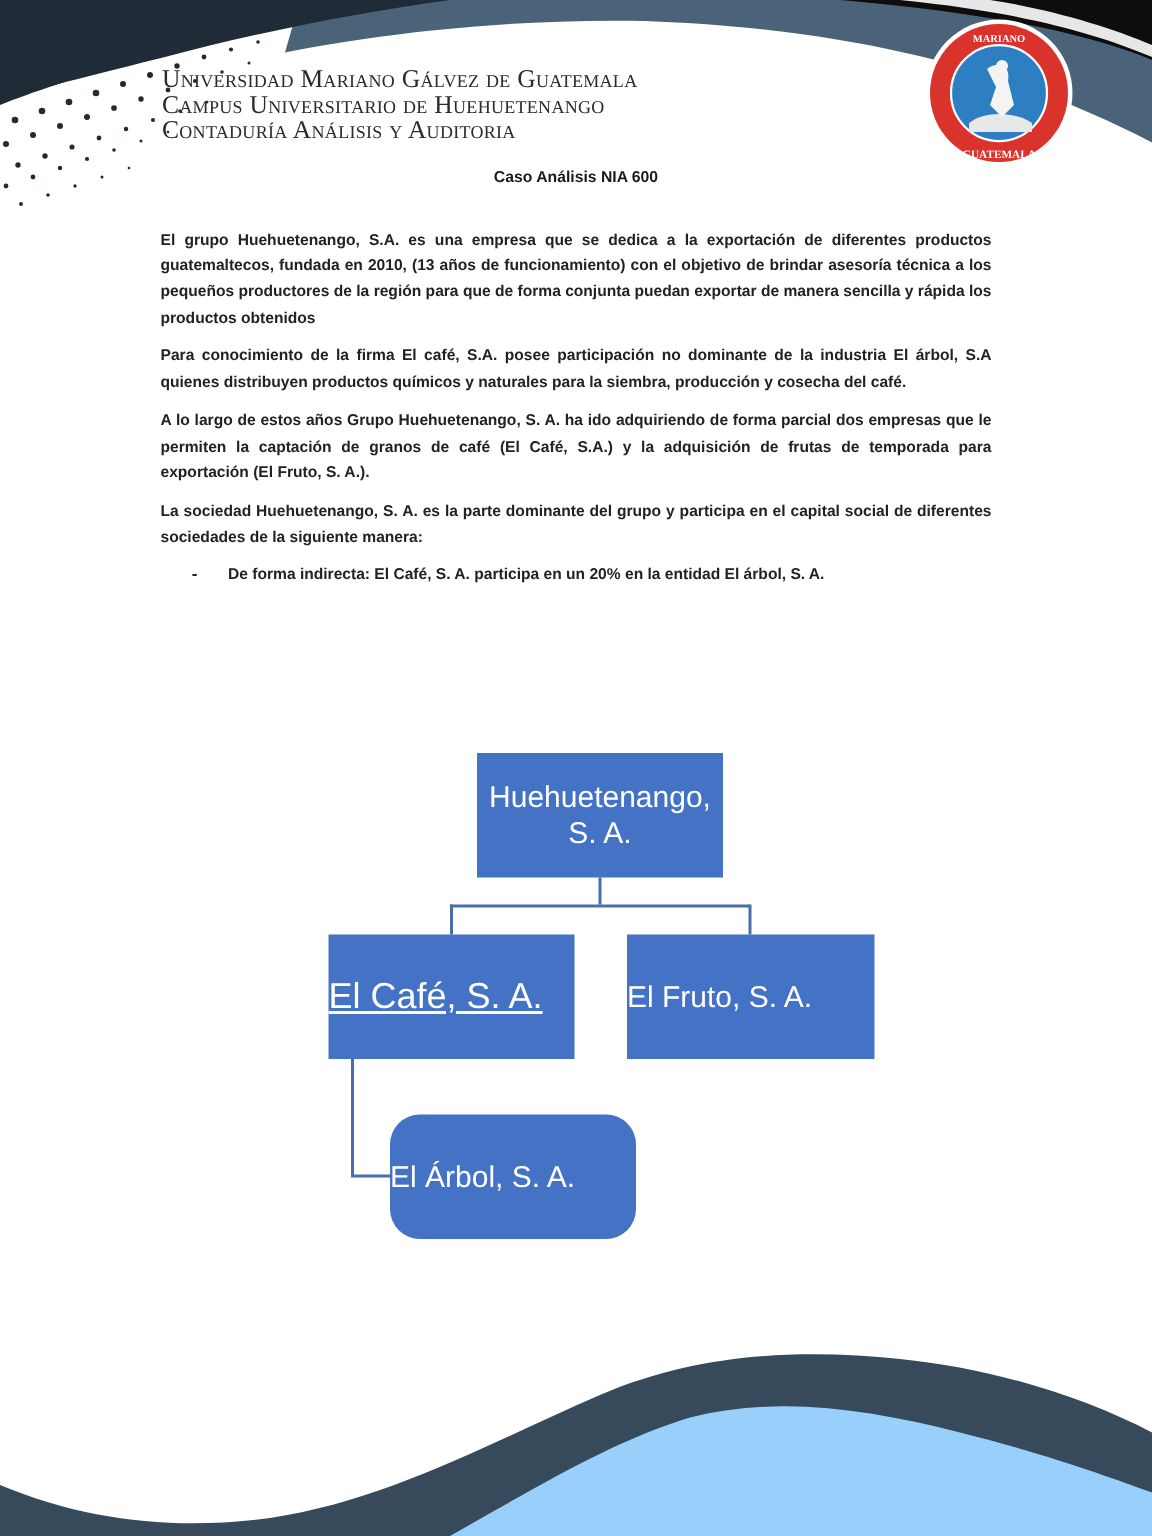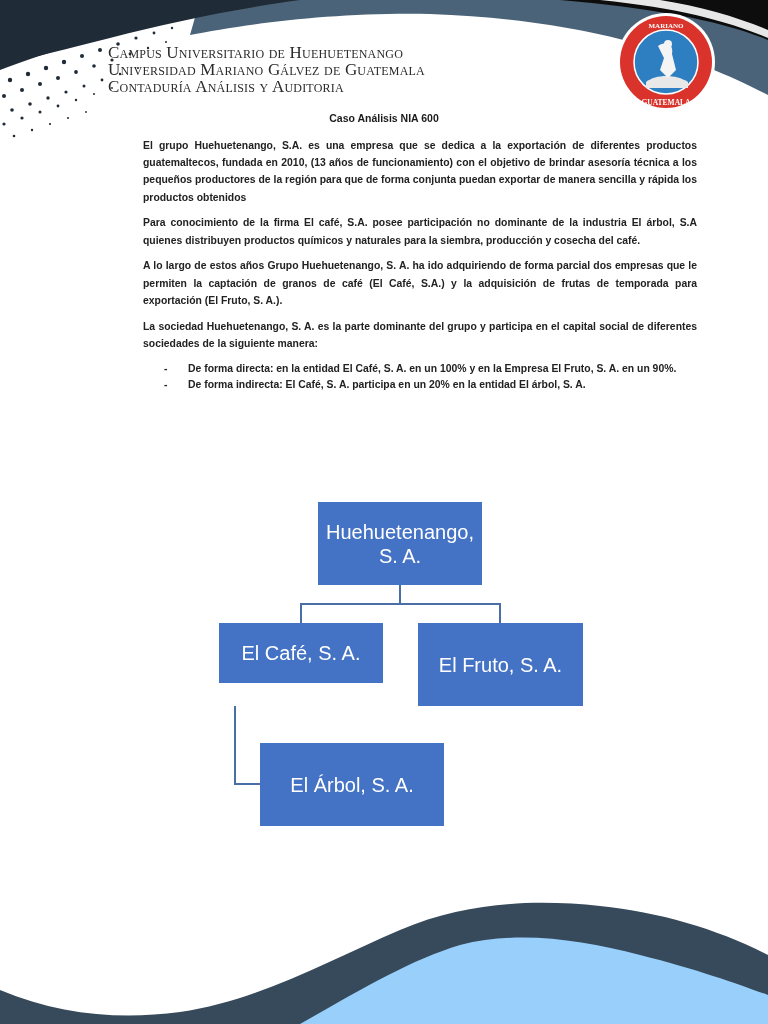--- a/index.html
+++ b/index.html
@@ -16,31 +16,31 @@
       font-variant: small-caps;
       font-size: 17px; line-height: 17px; color: #2b2b2b; letter-spacing: 0.2px;
     }
     .header-lines div { white-space: nowrap; }
     .seal { position: absolute; left: 616px; top: 12px; width: 100px; height: 100px; }
     .doc-title {
       position: absolute; left: 0; width: 768px; top: 112px; text-align: center;
       font-size: 10.5px; font-weight: bold; color: #1a1a1a;
     }
     .content {
-      position: absolute; left: 107px; top: 137px; width: 554px;
-      font-size: 10.4px; line-height: 17.2px; font-weight: bold; color: #222; margin-left: 36px;
+      position: absolute; left: 107px; top: 152px; width: 554px;
+      font-size: 10.4px; line-height: 17.2px; font-weight: bold; color: #222;
     }
     .content p { margin: 0 0 8.6px 0; text-align: justify; }
     .content ul { list-style: none; margin: 0; padding: 0; }
     .content li { position: relative; padding-left: 45px; line-height: 16px; }
     .content li .dash { position: absolute; left: 21px; top: 0; }
     .org { position: absolute; left: 0; top: 0; width: 768px; height: 900px; }
     .node {
       position: absolute; background: #4472c4; color: #ffffff;
-      display: flex; align-items: center; justify-content: center; text-align: center;
+      display: flex; align-items: center; justify-content: flex-start; text-align: center;
       font-family: "Liberation Sans", sans-serif; font-size: 19px; line-height: 24px;
     }
     .connector { position: absolute; background: #4a6fa8; }
   </style>
 </head>
 <body>
 
 <svg class="decor" width="768" height="140" viewBox="0 0 768 140">
 
   <path d="M200 0 L768 0 L768 95 C700 60 600 20 430 14 C330 12 240 25 190 35 Z" fill="#4a6378"></path>
@@ -100,62 +100,61 @@
   <circle cx="50" cy="50" r="46" fill="#d9332b"></circle>
   <circle cx="50" cy="50" r="32" fill="#2d7fc1" stroke="#ffffff" stroke-width="1.5"></circle>
   <path d="M30 70 C40 62 60 62 72 70 L72 76 L30 76 Z" fill="#e8e8e8"></path>
   <path d="M42 34 C50 28 58 32 56 42 L60 58 L52 66 L44 58 L48 46 Z" fill="#f4f4f4"></path>
   <circle cx="52" cy="32" r="4" fill="#f4f4f4"></circle>
   <text x="50" y="16" text-anchor="middle" font-family="Liberation Serif, serif" font-size="7" font-weight="bold" fill="#ffffff">MARIANO</text>
   <text x="50" y="93" text-anchor="middle" font-family="Liberation Serif, serif" font-size="7.5" font-weight="bold" fill="#ffffff">GUATEMALA</text>
 </svg>
 
 <div class="header-lines">
+  <div>Universidad Mariano Gálvez de Guatemala</div>
   <div>Campus Universitario de Huehuetenango</div>
-  <div>Universidad Mariano Gálvez de Guatemala</div>
   <div>Contaduría Análisis y Auditoria</div>
 </div>
 
 <div class="doc-title">Caso Análisis NIA 600</div>
 
 <div class="content">
   <p>El grupo Huehuetenango, S.A. es una empresa que se dedica a la exportación de diferentes productos guatemaltecos, fundada en 2010, (13 años de funcionamiento) con el objetivo de brindar asesoría técnica a los pequeños productores de la región para que de forma conjunta puedan  exportar de manera sencilla y rápida los productos obtenidos</p>
   <p>Para conocimiento de la firma El café, S.A. posee participación no dominante de la industria El árbol, S.A quienes distribuyen productos químicos y naturales para la siembra, producción y cosecha del café.</p>
   <p>A lo largo de estos años Grupo Huehuetenango, S. A.  ha ido adquiriendo de forma parcial dos empresas que le permiten la captación de granos de café (El Café, S.A.) y la adquisición de frutas de temporada para exportación (El Fruto, S. A.).</p>
   <p>La sociedad Huehuetenango, S. A. es la parte dominante del grupo y participa en el capital social de diferentes sociedades de la siguiente manera:</p>
   <ul>
     <li>
       <span class="dash">-</span>
-      <span>De forma directa: en la entidad El Café, S. A. en un 100% y en la Empresa El Fruto, S. A. en un 90%.</span>
     </li>
     <li>
       <span class="dash">-</span>
       <span>De forma indirecta: El Café, S. A. participa en un 20% en la entidad El árbol, S. A.</span>
     </li>
   </ul>
 </div>
 
 <div class="org">
   <div class="connector" style="left:399px; top:585px; width:1.5px; height:18px;"></div>
   <div class="connector" style="left:300px; top:603px; width:200px; height:1.5px;"></div>
   <div class="connector" style="left:300px; top:603px; width:1.5px; height:20px;"></div>
   <div class="connector" style="left:499px; top:603px; width:1.5px; height:20px;"></div>
   <div class="connector" style="left:234px; top:706px; width:1.5px; height:78px;"></div>
   <div class="connector" style="left:234px; top:783px; width:27px; height:1.5px;"></div>
 
   <div class="node" style="left:318px; top:502px; width:164px; height:83px; font-size:20px;">
     <span>Huehuetenango, S. A.</span>
   </div>
-  <div class="node" style="left:219px; top:623px; width:164px; height:60px; font-size:20px;">
+  <div class="node" style="left:219px; top:623px; width:164px; height:83px; font-size:24px;text-decoration:underline;">
     <span>El Café, S. A.</span>
   </div>
   <div class="node" style="left:418px; top:623px; width:165px; height:83px; font-size:20px;">
     <span>El Fruto, S. A.</span>
   </div>
-  <div class="node" style="left:260px; top:743px; width:184px; height:83px; font-size:20px;">
+  <div class="node" style="left:260px; top:743px; width:164px; height:83px; font-size:20px;border-radius:20px;">
     <span>El Árbol, S. A.</span>
   </div>
 </div>
 
 <svg class="decor" style="top:860px;" width="768" height="164" viewBox="0 0 768 164">
   <path d="M0 130 C60 155 120 160 180 152 C260 140 330 100 400 70 C470 40 540 40 600 46 C660 52 720 70 768 95 L768 164 L0 164 Z" fill="#364a5b"></path>
   <path d="M300 164 C360 130 410 100 460 85 C520 70 580 80 640 95 C700 110 740 125 768 135 L768 164 Z" fill="#99d0fb"></path>
 </svg>
 
 </body></html>

